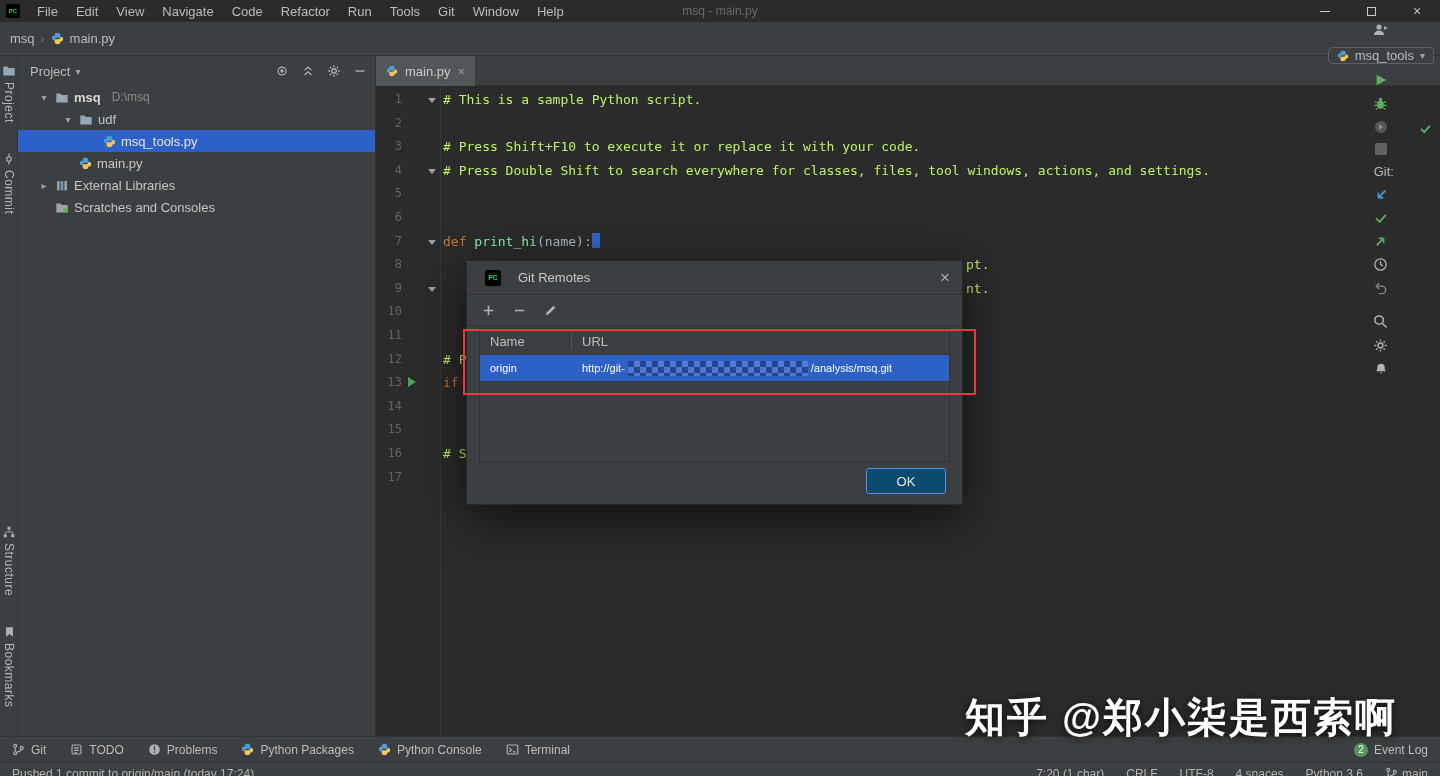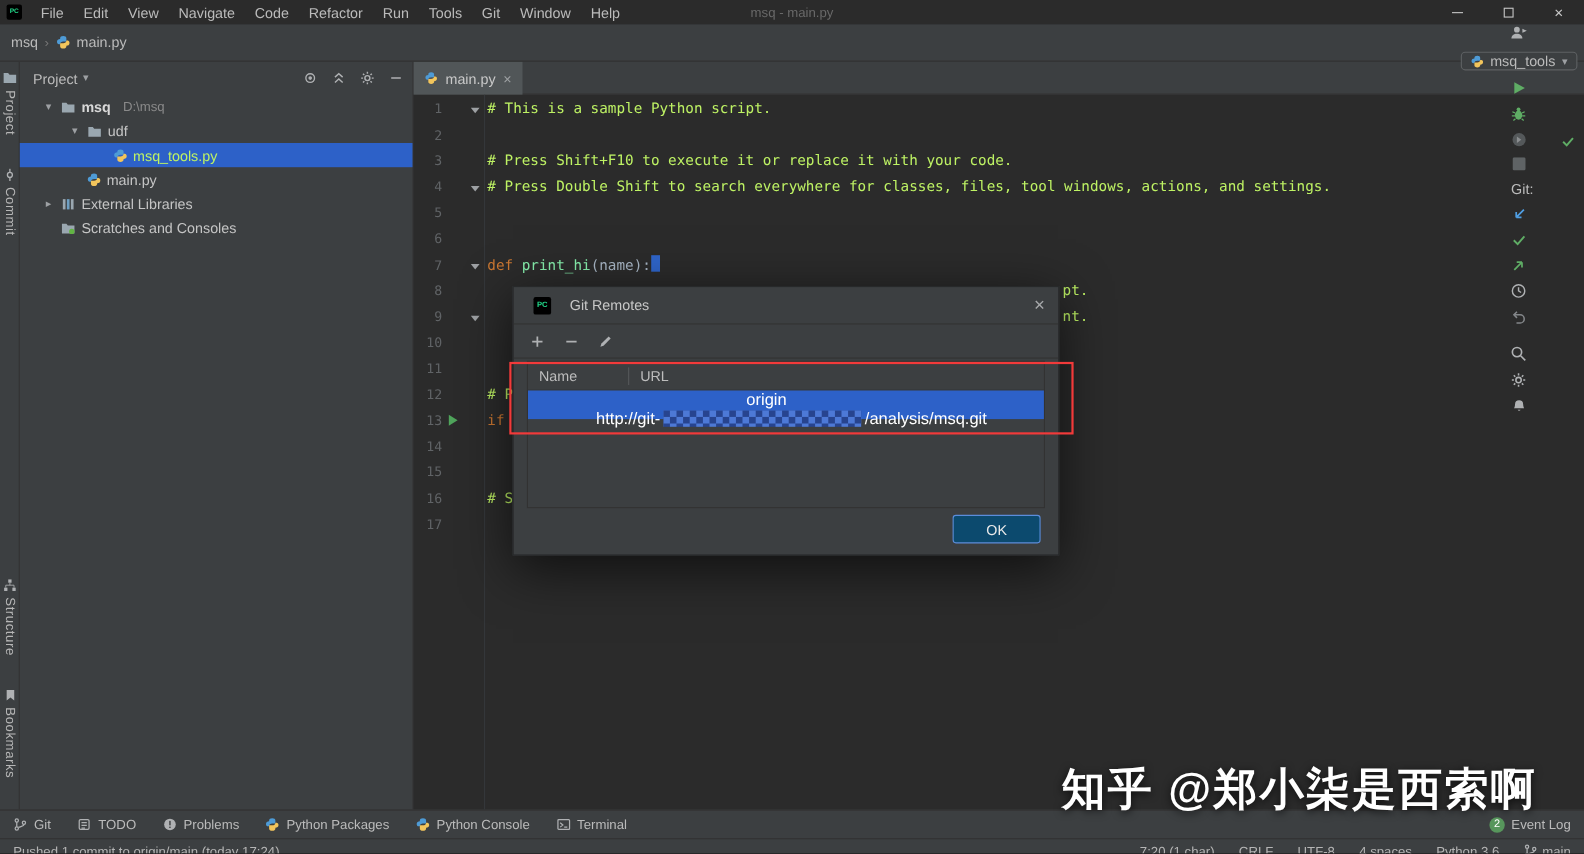--- a/index.html
+++ b/index.html
@@ -38,21 +38,21 @@
   .stripe-label { writing-mode:vertical-rl; color:#b6b6b6; font-size:12px; letter-spacing:.5px; }
 
   .project-panel { width:358px; background:#3c3f41; border-right:1px solid #323232; position:relative; }
   .panel-header { height:30px; display:flex; align-items:center; padding:0 8px 0 12px; color:#bbbbbb; font-size:13px; gap:5px; }
   .panel-header .spacer { flex:1; }
   .panel-icons { display:flex; align-items:center; gap:12px; }
   .tree-row { height:22px; display:flex; align-items:center; gap:5px; color:#c5c5c5; font-size:13px; white-space:nowrap; }
   .tree-row.selected { background:#2d61c8; color:#ffffff; }
   .tree-arrow { width:12px; text-align:center; font-size:10px; color:#9da0a3; }
   .tree-label.bold { font-weight:bold; color:#d8d8d8; }
-  .tree-row.selected .tree-label { color:#bef264; }
+  .tree-row.selected .tree-label { color:#e5e5e5; }
   .tree-hint { color:#8a8a8a; margin-left:6px; font-size:12px; }
 
   .editor { flex:1; position:relative; background:#2b2b2b; }
   .tabbar { height:30px; background:#3c3f41; border-bottom:1px solid #323232; display:flex; }
   .editor-tab { height:30px; display:flex; align-items:center; gap:7px; padding:0 10px; background:#515658; color:#c9c9c9; font-size:13px; }
   .tab-close { color:#9da0a3; font-size:13px; }
   .code-area { position:absolute; top:30px; left:0; right:0; bottom:0; padding-top:2px; overflow:hidden; }
   .code-area::before { content:''; position:absolute; left:64px; top:0; bottom:0; width:1px; background:#34373a; }
   .code-line { position:relative; height:23.6px; line-height:23.6px; font-family:"DejaVu Sans Mono", monospace; font-size:13px; white-space:pre; }
   .ln { position:absolute; left:0; width:26px; text-align:right; color:#606366; font-size:12px; }
@@ -71,21 +71,21 @@
   .dialog { position:absolute; left:466px; top:260px; width:497px; height:245px; background:#3c3f41; border:1px solid #27292a; box-shadow:0 12px 45px rgba(0,0,0,.65); z-index:50; }
   .dialog-header { height:34px; display:flex; align-items:center; gap:9px; padding:0 12px; border-bottom:1px solid #323232; color:#c8c8c8; font-size:13px; }
   .dialog-header .spacer { flex:1; }
   .dialog-close { color:#a7a9ab; font-size:17px; line-height:1; }
   .dialog-toolbar { height:31px; display:flex; align-items:center; gap:16px; padding:0 14px; border-bottom:1px solid #323232; }
   .remotes-table { position:absolute; left:12px; right:12px; top:67px; height:134px; border:1px solid #323232; }
   .remotes-head { display:flex; height:26px; align-items:center; border-bottom:1px solid #35383a; color:#bdbdbd; font-size:13px; }
   .cell-name { width:92px; padding-left:10px; flex-shrink:0; }
   .remotes-head .cell-name { border-right:1px solid #55585a; height:16px; line-height:16px; }
   .cell-url { display:flex; align-items:center; padding-left:10px; }
-  .remote-row { height:26px; display:flex; align-items:center; color:#c5c5c5; font-size:15px;flex-direction:column; }
+  .remote-row { height:26px; display:flex; align-items:center; color:#c5c5c5; font-size:11px; }
   .remote-row.selected { background:#2d61c8; color:#ffffff; }
   .mosaic { display:inline-block; width:180px; height:15px; margin:0 3px; background:repeating-conic-gradient(#4d79d6 0% 25%, #27448f 25% 50%); background-size:12px 12px; }
   .ok-button { position:absolute; right:16px; bottom:10px; width:80px; height:26px; background:#0c4a6e; border:1px solid #5b8ddb; border-radius:3px; color:#eaeaea; font-size:13px; display:flex; align-items:center; justify-content:center; font-weight:normal; }
   .annotation-box { position:absolute; left:463px; top:329px; width:513px; height:66px; border:2px solid #f23a3a; z-index:60; pointer-events:none; }
 
   
   .toolbar-bottom { position:absolute; left:0; right:0; top:736px; height:26px; background:#3c3f41; border-top:1px solid #323232; display:flex; align-items:center; font-size:12px; color:#bbbbbb; padding:0 12px; z-index:20; }
   .tool-group { display:flex; align-items:center; gap:24px; }
   .tool-btn { display:flex; align-items:center; gap:6px; }
   .event-log { margin-left:auto; display:flex; align-items:center; gap:6px; }

